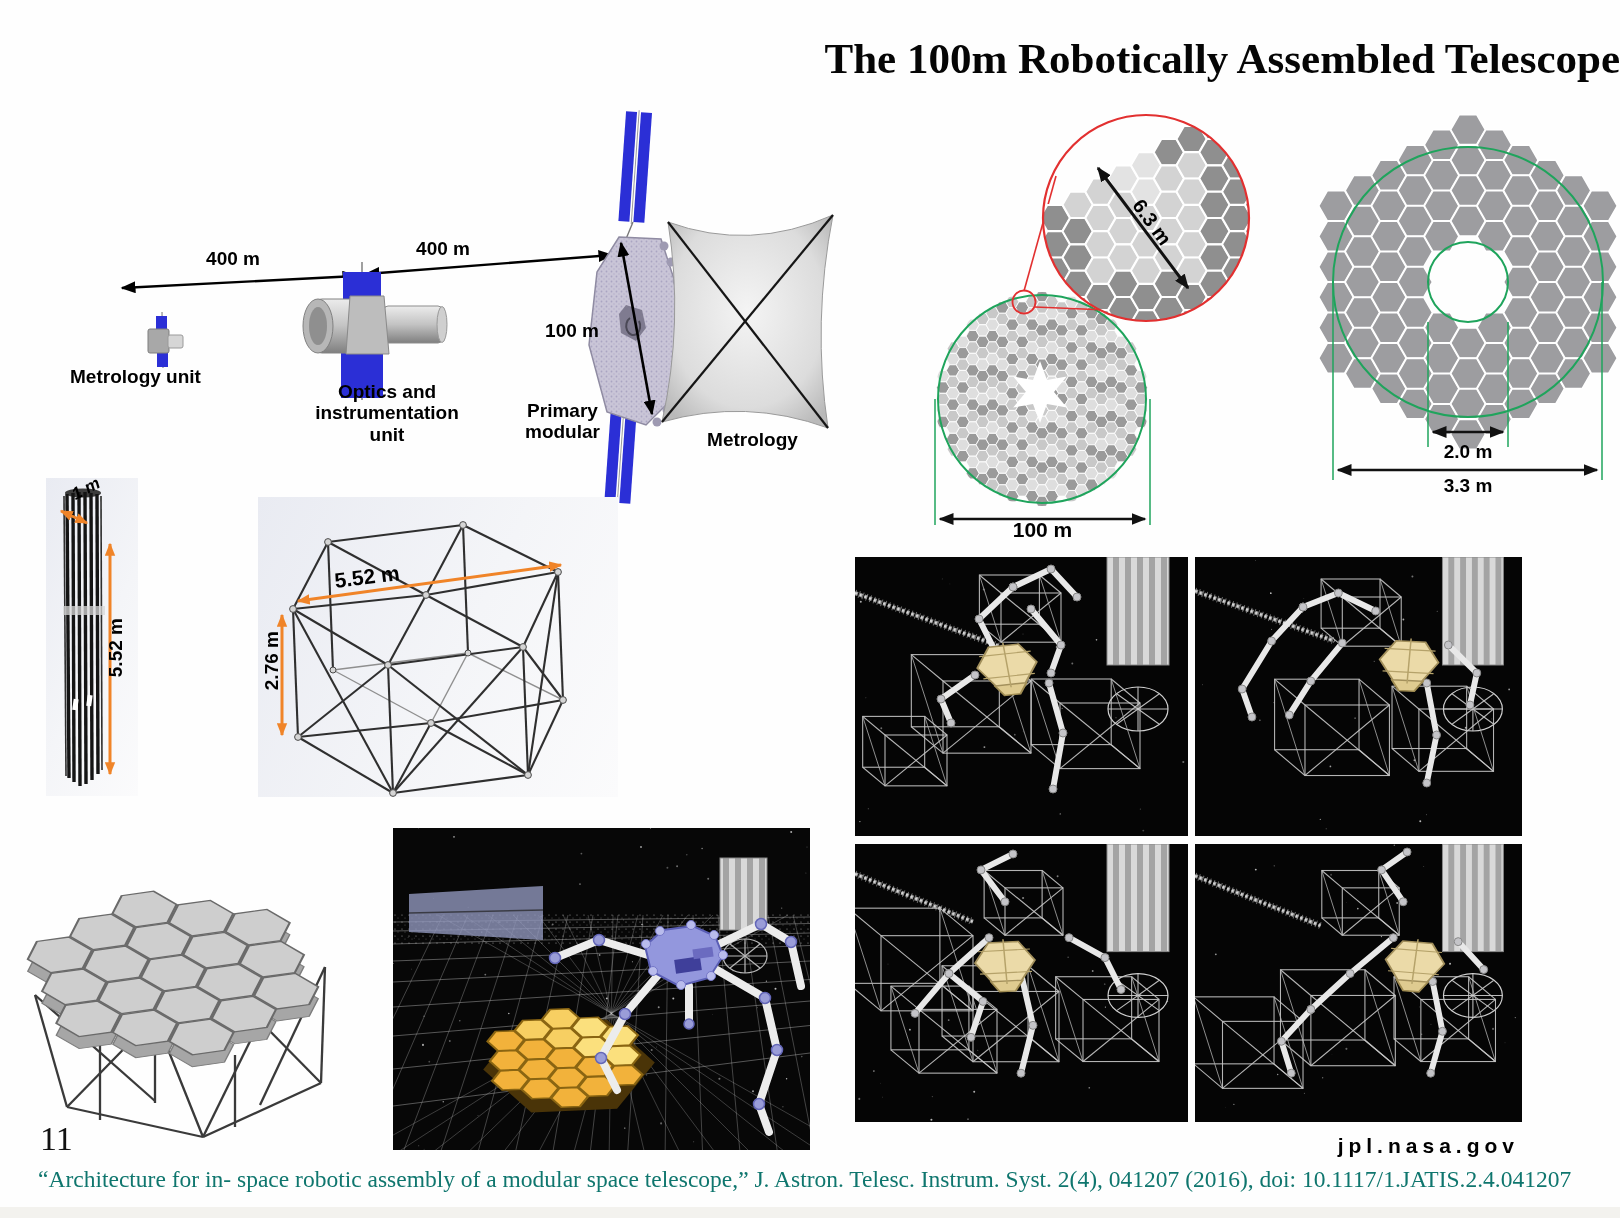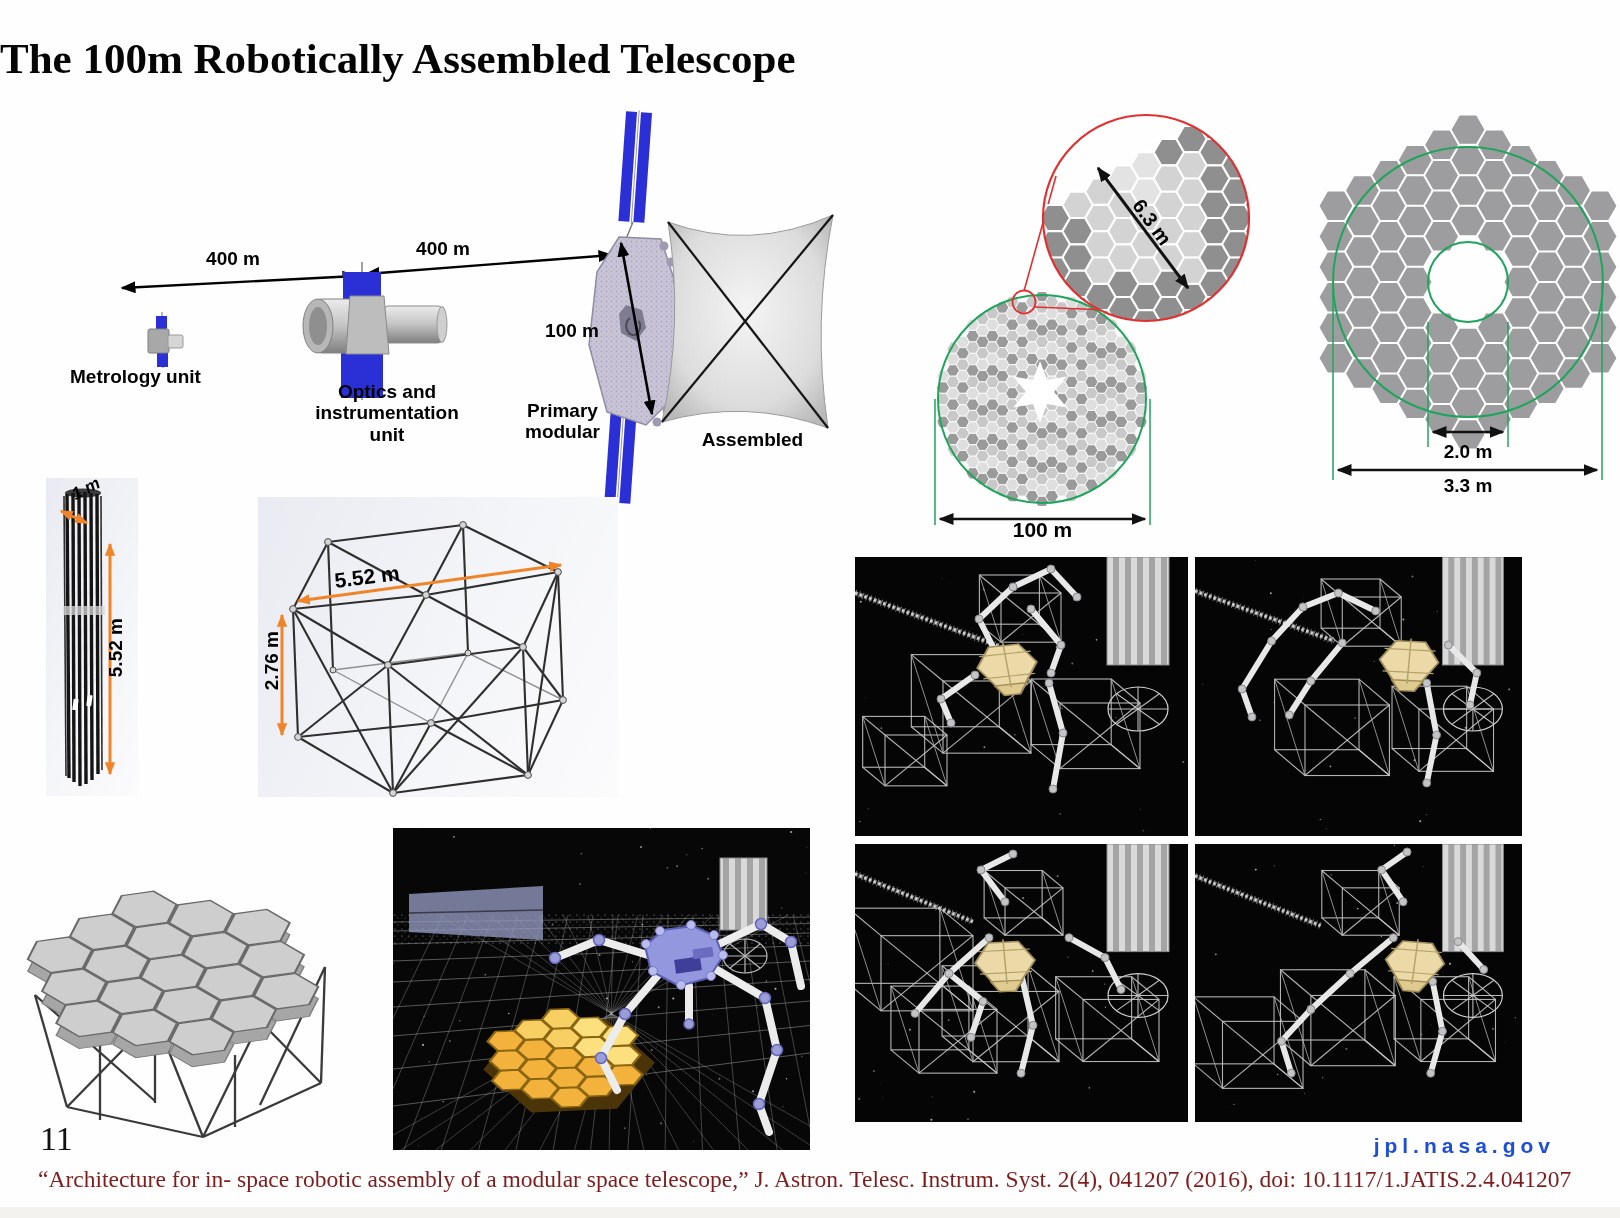--- a/index.html
+++ b/index.html
@@ -1,27 +1,27 @@
 <!DOCTYPE html>
 <html><head>
 <meta charset="utf-8">
 <style>
   html,body{margin:0;padding:0;background:#ffffff;}
   #slide{position:relative;width:1620px;height:1218px;background:#fefefe;overflow:hidden;
          font-family:"Liberation Sans",sans-serif;}
   .abs{position:absolute;}
   .lbl{position:absolute;font:bold 19px "Liberation Sans",sans-serif;color:#000;
        text-align:center;white-space:pre-line;line-height:1.12;}
-  .title{position:absolute;left:0;right:0;top:34px;text-align:left;
+  .title{position:absolute;left:0;right:0;top:34px;text-align:right;
          font:bold 43px "Liberation Serif",serif;color:#050505;}
   .pageno{position:absolute;left:40px;top:1120px;font:34px "Liberation Serif",serif;color:#111;}
   .cite{position:absolute;left:38px;top:1166px;width:1575px;
-        font:23.5px "Liberation Serif",serif;color:#7f1d1d;}
-  .jpl{position:absolute;left:1330px;top:1134px;width:225px;text-align:right;
-       font:bold 21px "Liberation Sans",sans-serif;color:#1d4ed8;letter-spacing:5px;}
+        font:23.5px "Liberation Serif",serif;color:#0f766e;}
+  .jpl{position:absolute;left:1294px;top:1134px;width:225px;text-align:right;
+       font:bold 21px "Liberation Sans",sans-serif;color:#000000;letter-spacing:5px;}
   .truss-bg{background:linear-gradient(115deg,#e9ebf2 0%,#f4f5f8 55%,#fbfbfc 100%);}
   svg{display:block;}
   .botstrip{position:absolute;left:0;top:1207px;width:1620px;height:11px;background:#f3f2ee;}
 </style>
 </head>
 <body>
 
 <div id="slide">
 
   <svg width="0" height="0" style="position:absolute">
@@ -124,21 +124,21 @@
 
   <div class="lbl" style="left:178px;top:248px;width:110px">400 m</div>
   <div class="lbl" style="left:388px;top:238px;width:110px">400 m</div>
   <div class="lbl" style="left:28px;top:366px;width:215px">Metrology unit</div>
   <div class="lbl" style="left:292px;top:381px;width:190px">Optics and
 instrumentation
 unit</div>
   <div class="lbl" style="left:528px;top:320px;width:88px">100 m</div>
   <div class="lbl" style="left:495px;top:400px;width:135px">Primary
 modular</div>
-  <div class="lbl" style="left:665px;top:429px;width:175px">Assembled</div>
+  <div class="lbl" style="left:665px;top:429px;width:175px">Metrology</div>
 
   <svg class="abs" style="left:870px;top:95px" width="750" height="470" viewBox="0 0 750 470">
     <defs>
       <marker id="abM" viewBox="0 0 10 8" refX="9" refY="4" markerWidth="15" markerHeight="12" markerUnits="userSpaceOnUse" orient="auto-start-reverse">
           <path d="M0,0L10,4L0,8z" fill="#111"></path>
         </marker>
       <clipPath id="clipR">
           <circle cx="276" cy="123" r="103"></circle>
         </clipPath>
       <clipPath id="clipG">

